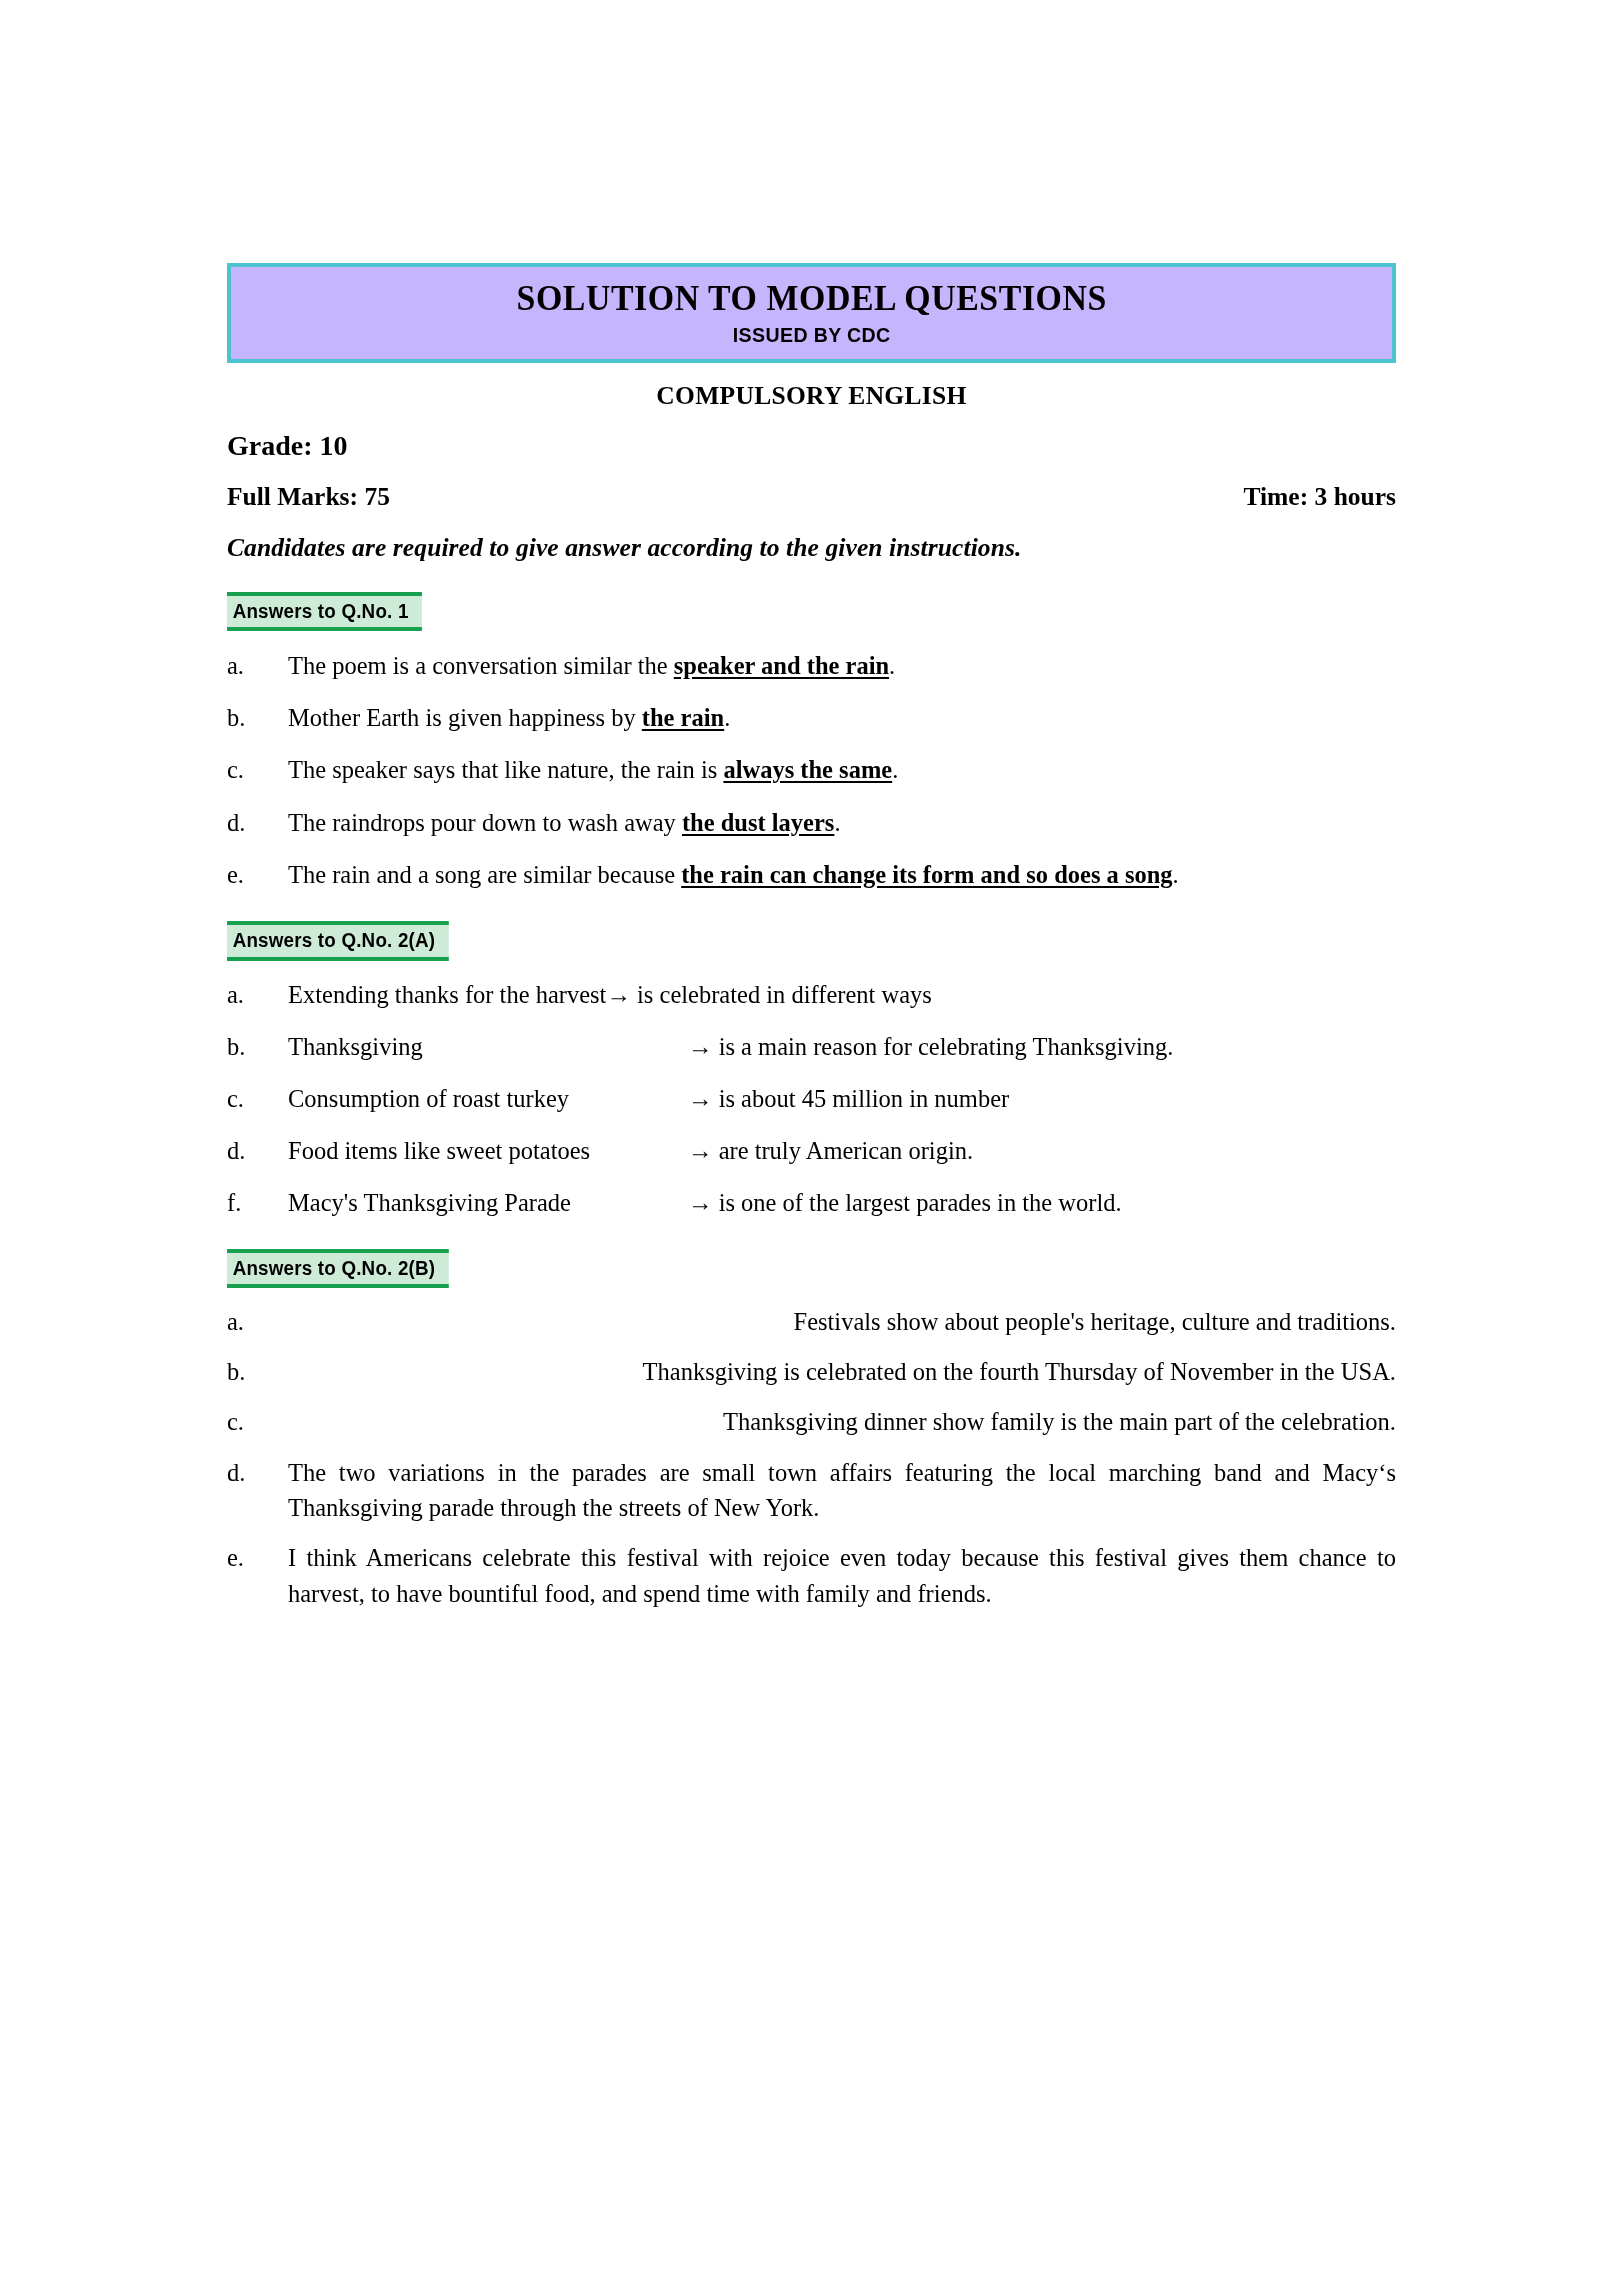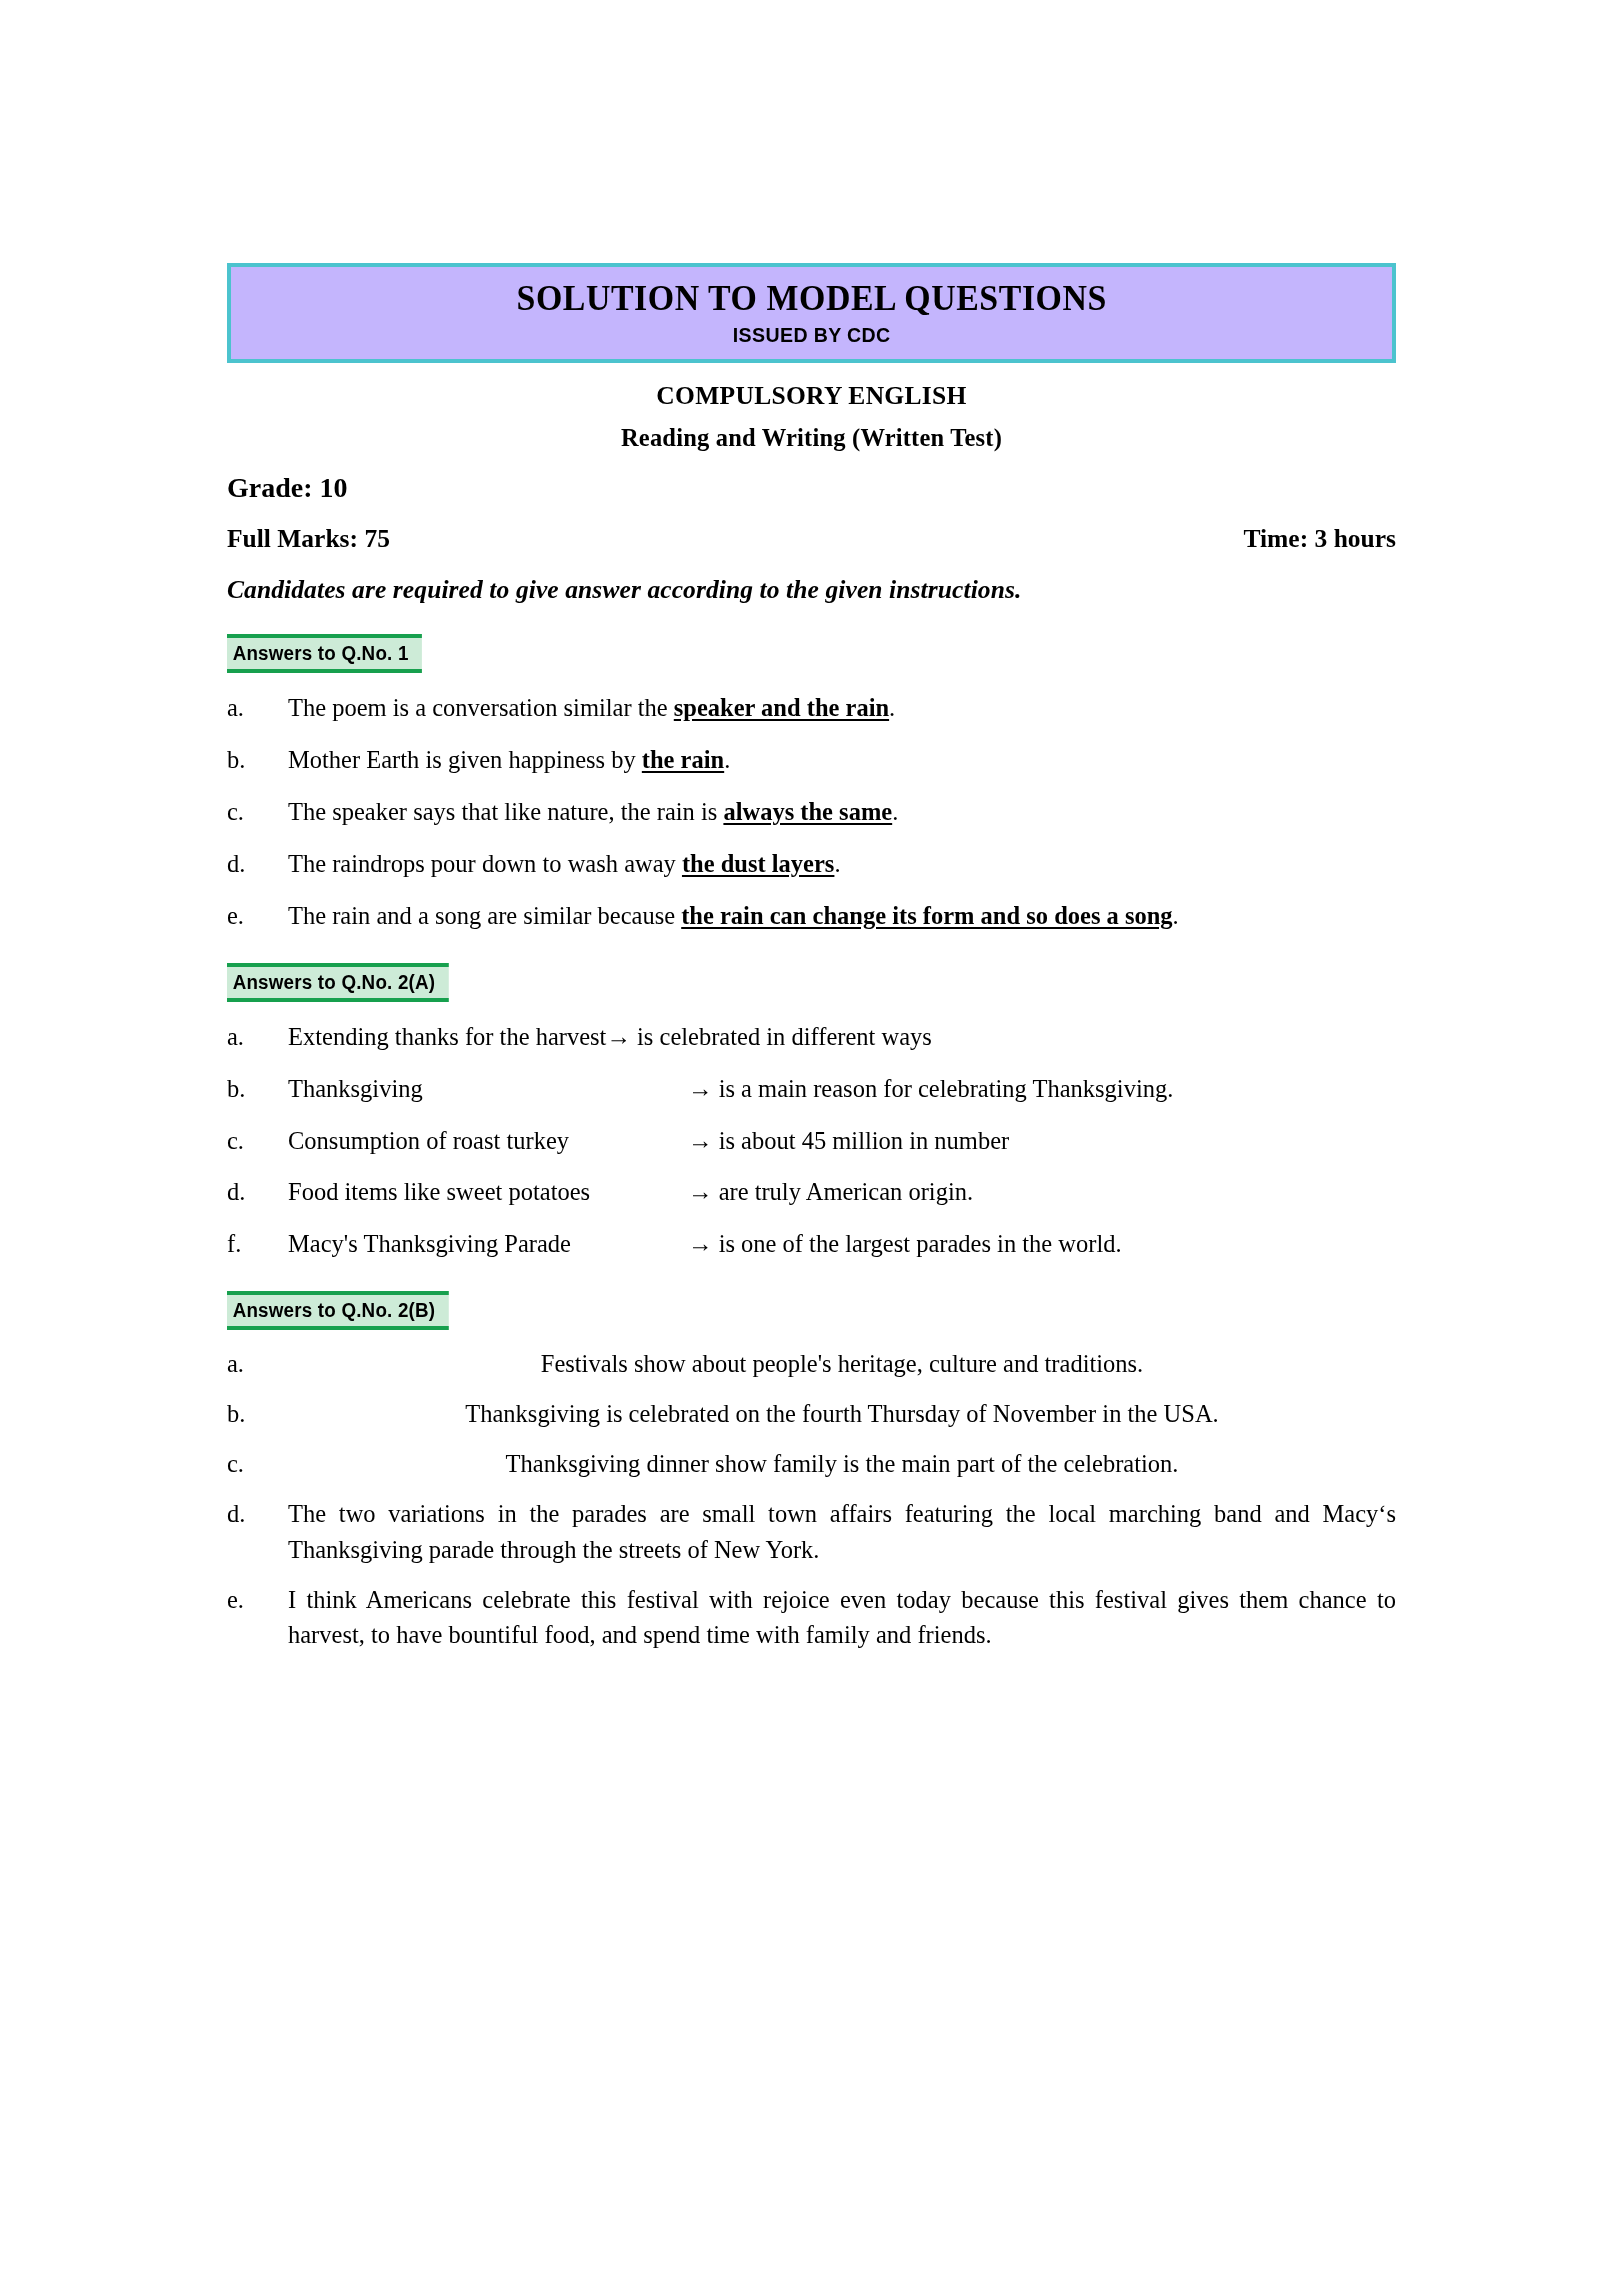--- a/index.html
+++ b/index.html
@@ -128,21 +128,21 @@
   .ans-marker {
     flex: 0 0 61px;
     width: 61px;
     font-size: 24.5px;
   }
   .ans-text {
     flex: 1 1 auto;
     text-align: justify;
     text-justify: inter-word;
   }
-  .ans-text.plain { text-align: center; }
+  .ans-text.plain { text-align: right; }
   .ans-text b {
     font-weight: bold;
     text-decoration: underline;
     text-underline-offset: 2.9px;
   }
 
   
   .match-row {
     display: flex;
     align-items: baseline;
@@ -176,21 +176,20 @@
   <div class="content">
 
     
     <div class="title-box">
       <div class="title-main">SOLUTION TO MODEL QUESTIONS</div>
       <div class="title-sub">ISSUED BY CDC</div>
     </div>
 
     
     <div class="subject">COMPULSORY ENGLISH</div>
-    <div class="paper">Reading and Writing (Written Test)</div>
 
     <div class="meta-single">Grade: 10</div>
 
     <div class="meta-line">
       <span>Full Marks: 75</span>
       <span>Time: 3 hours</span>
     </div>
 
     <div class="instruction">Candidates are required to give answer according to the given instructions.</div>
 

